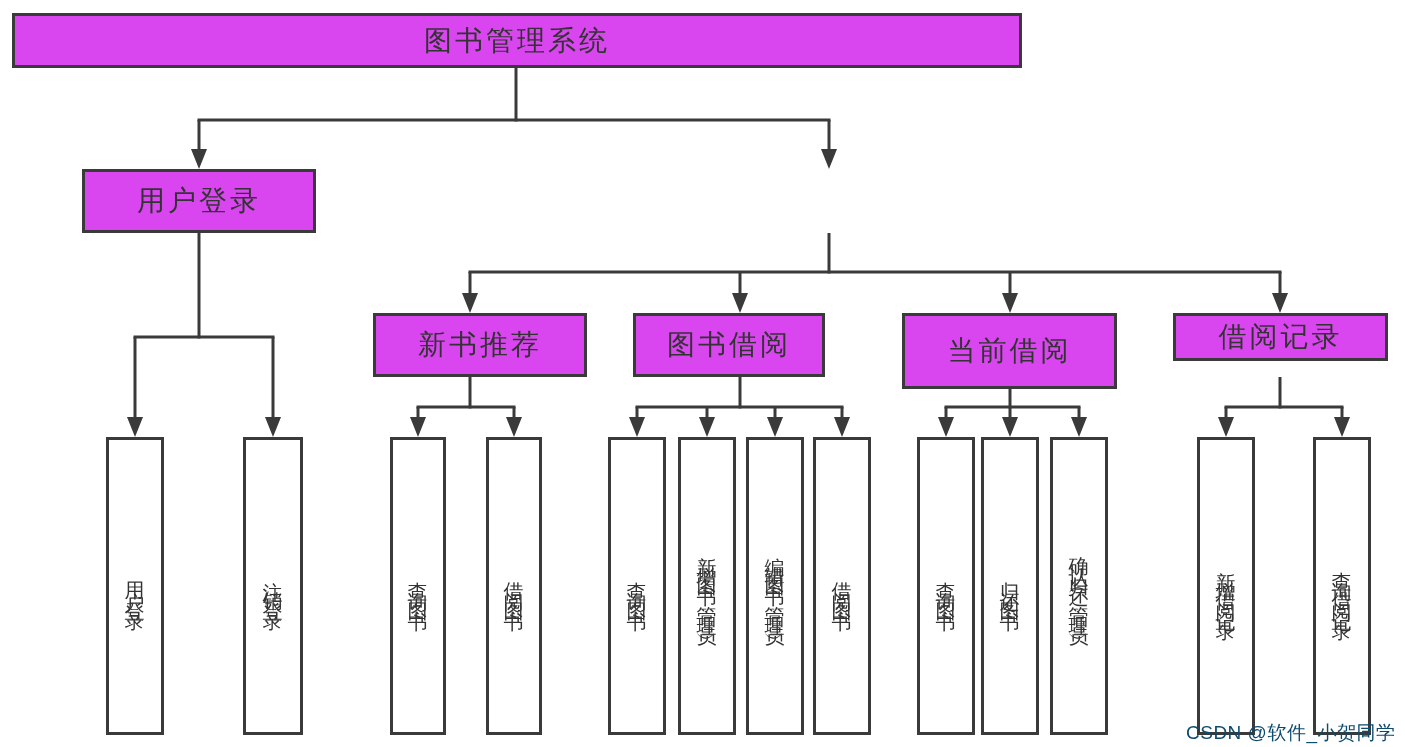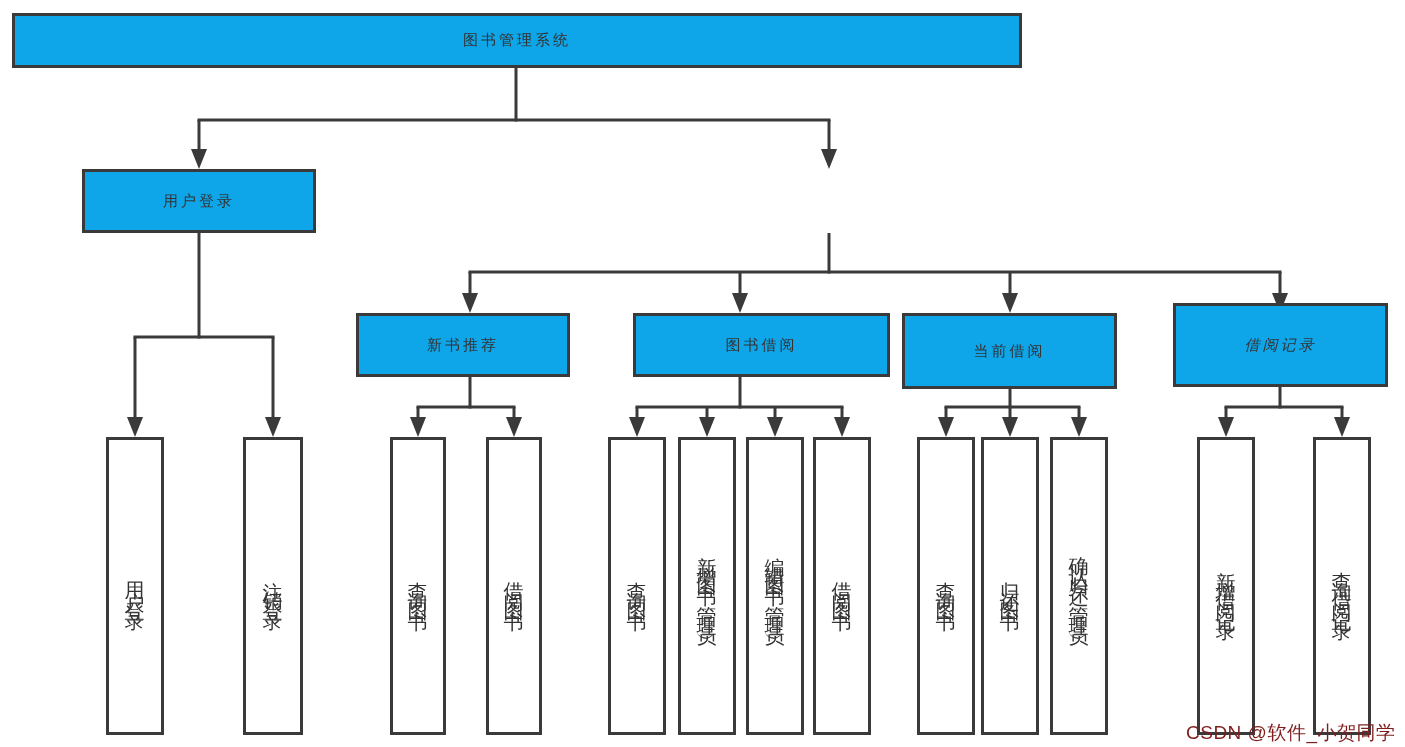--- a/index.html
+++ b/index.html
@@ -9,25 +9,25 @@
     height: 747px;
     background: #ffffff;
     font-family: "Liberation Sans", sans-serif;
     overflow: hidden;
   }
   svg.links { position: absolute; left: 0; top: 0; }
   .hbox {
     position: absolute;
     box-sizing: border-box;
     border: 3px solid #3a3a3a;
-    background: #0ea5e9;
+    background: #d946ef;
     display: flex;
     align-items: center;
     justify-content: center;
-    font-size: 15px;
+    font-size: 28px;
     letter-spacing: 3px;
     color: #333333;
     white-space: nowrap;
     z-index: 2;
   }
   .vbox {
     position: absolute;
     box-sizing: border-box;
     border: 3px solid #3a3a3a;
     background: #ffffff;
@@ -44,21 +44,21 @@
     font-size: 20px;
     letter-spacing: 10px;
     line-height: 1.2;
     color: #333333;
   }
   .watermark {
     position: absolute;
     left: 1186px;
     top: 720px;
     font-size: 19px;
-    color: #7f1d1d;
+    color: #0c4a6e;
     letter-spacing: 0.5px;
     white-space: nowrap;
     z-index: 5;
   }
 </style>
 </head>
 <body>
 
 <div class="canvas">
 
@@ -135,24 +135,24 @@
       <polygon points="1218,417 1234,417 1226,437" stroke="none"></polygon>
       <line x1="1342" y1="407" x2="1342" y2="420"></line>
       <polygon points="1334,417 1350,417 1342,437" stroke="none"></polygon>
     </g>
   </svg>
 
   <div class="hbox" style="left:12px; top:13px; width:1010px; height:55px;">图书管理系统</div>
 
   <div class="hbox" style="left:82px; top:169px; width:234px; height:64px;">用户登录</div>
 
-  <div class="hbox" style="left:356px; top:313px; width:214px; height:64px;">新书推荐</div>
-  <div class="hbox" style="left:633px; top:313px; width:257px; height:64px;">图书借阅</div>
+  <div class="hbox" style="left:373px; top:313px; width:214px; height:64px;">新书推荐</div>
+  <div class="hbox" style="left:633px; top:313px; width:192px; height:64px;">图书借阅</div>
   <div class="hbox" style="left:902px; top:313px; width:215px; height:76px;">当前借阅</div>
-  <div class="hbox" style="left:1173px; top:303px; width:215px; height:84px;font-style:italic;">借阅记录</div>
+  <div class="hbox" style="left:1173px; top:313px; width:215px; height:48px;">借阅记录</div>
 
   <div class="vbox" style="left:106px; width:58px;">
     <span class="vtext">用户登录</span>
   </div>
   <div class="vbox" style="left:243px; width:60px;">
     <span class="vtext">注销登录</span>
   </div>
 
   <div class="vbox" style="left:390px; width:56px;">
     <span class="vtext">查询图书</span>

